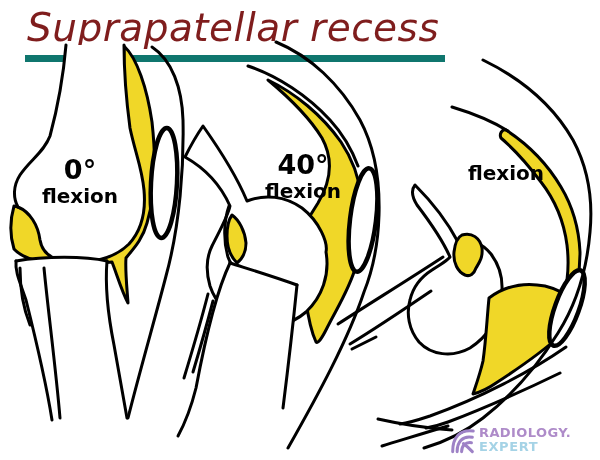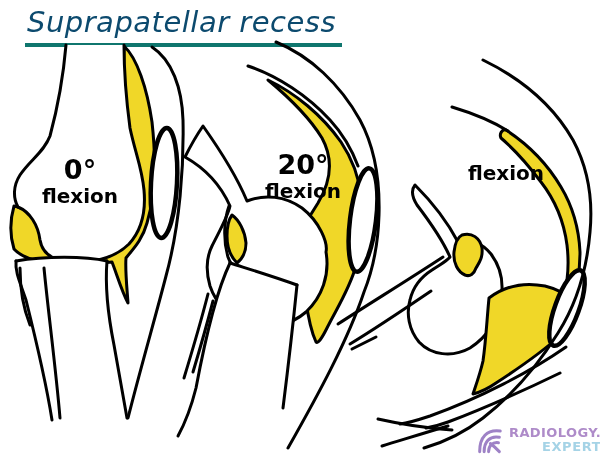--- a/index.html
+++ b/index.html
@@ -1,30 +1,30 @@
 <!DOCTYPE html>
 <html><head>
 <meta charset="utf-8">
 <style>
   html,body{margin:0;padding:0;background:#fff;}
   .stage{position:relative;width:600px;height:460px;background:#fff;overflow:hidden;
          font-family:"DejaVu Sans","Liberation Sans",sans-serif;}
-  .title{position:absolute;left:25px;top:5px;font-style:italic;font-size:29px;color:#0c4a6e;
-         letter-spacing:.5px;border-bottom:4px solid #0f766e;padding:0 6px 3px 2px;line-height:1.2;}
+  .title{position:absolute;left:25px;top:5px;font-style:italic;font-size:39px;color:#7f1d1d;
+         letter-spacing:.5px;border-bottom:7px solid #0f766e;padding:0 6px 3px 2px;line-height:1.2;}
   .drawing{position:absolute;left:0;top:0;}
   .flex-label{position:absolute;text-align:center;color:#000;font-weight:bold;line-height:1.12;}
   .flex-label .angle{font-size:27px;}
   .flex-label .word{font-size:20px;}
   .lbl-1{left:15px;top:155px;width:130px;}
   .lbl-2{left:238px;top:150px;width:130px;}
   .lbl-3{left:440px;top:162px;width:132px;}
-  .logo{position:absolute;left:477px;top:425px;display:flex;align-items:center;gap:4px;text-align:right;}
+  .logo{position:absolute;left:450px;top:425px;display:flex;align-items:center;gap:4px;}
   .logo-text{display:flex;flex-direction:column;line-height:1.05;}
   .logo-line1{font-size:13px;font-weight:bold;letter-spacing:.4px;color:#AE8BC9;}
-  .logo-line2{font-size:13px;font-weight:bold;letter-spacing:.6px;color:#A5D3E6;margin-left:36px;}
+  .logo-line2{font-size:13px;font-weight:bold;letter-spacing:.6px;color:#A5D3E6;}
 </style>
 </head>
 <body>
 
 <div class="stage">
 
   <div class="title">Suprapatellar recess</div>
 
   <svg class="drawing" width="600" height="460" viewBox="0 0 600 460" fill="none" stroke="#000" stroke-width="3" stroke-linecap="round" stroke-linejoin="round">
 
@@ -126,21 +126,21 @@
       <path d="M378,419 C400,424 425,428 452,430"></path>
       <path d="M382,446 C402,440 424,433 448,426"></path>
     </g>
   </svg>
 
   <div class="flex-label lbl-1">
     <div class="angle">0°</div>
     <div class="word">flexion</div>
   </div>
   <div class="flex-label lbl-2">
-    <div class="angle">20°</div>
+    <div class="angle">40°</div>
     <div class="word">flexion</div>
   </div>
   <div class="flex-label lbl-3">
     <div class="word">flexion</div>
   </div>
 
   <div class="logo">
     <svg width="25" height="30" viewBox="0 0 28 30" fill="none" stroke="#9E82C6" stroke-width="3.4" stroke-linecap="round">
       <path d="M3,28 C3,12 11,3 26,5"></path>
       <path d="M8,28 C8,17 14,10 25,12"></path>

